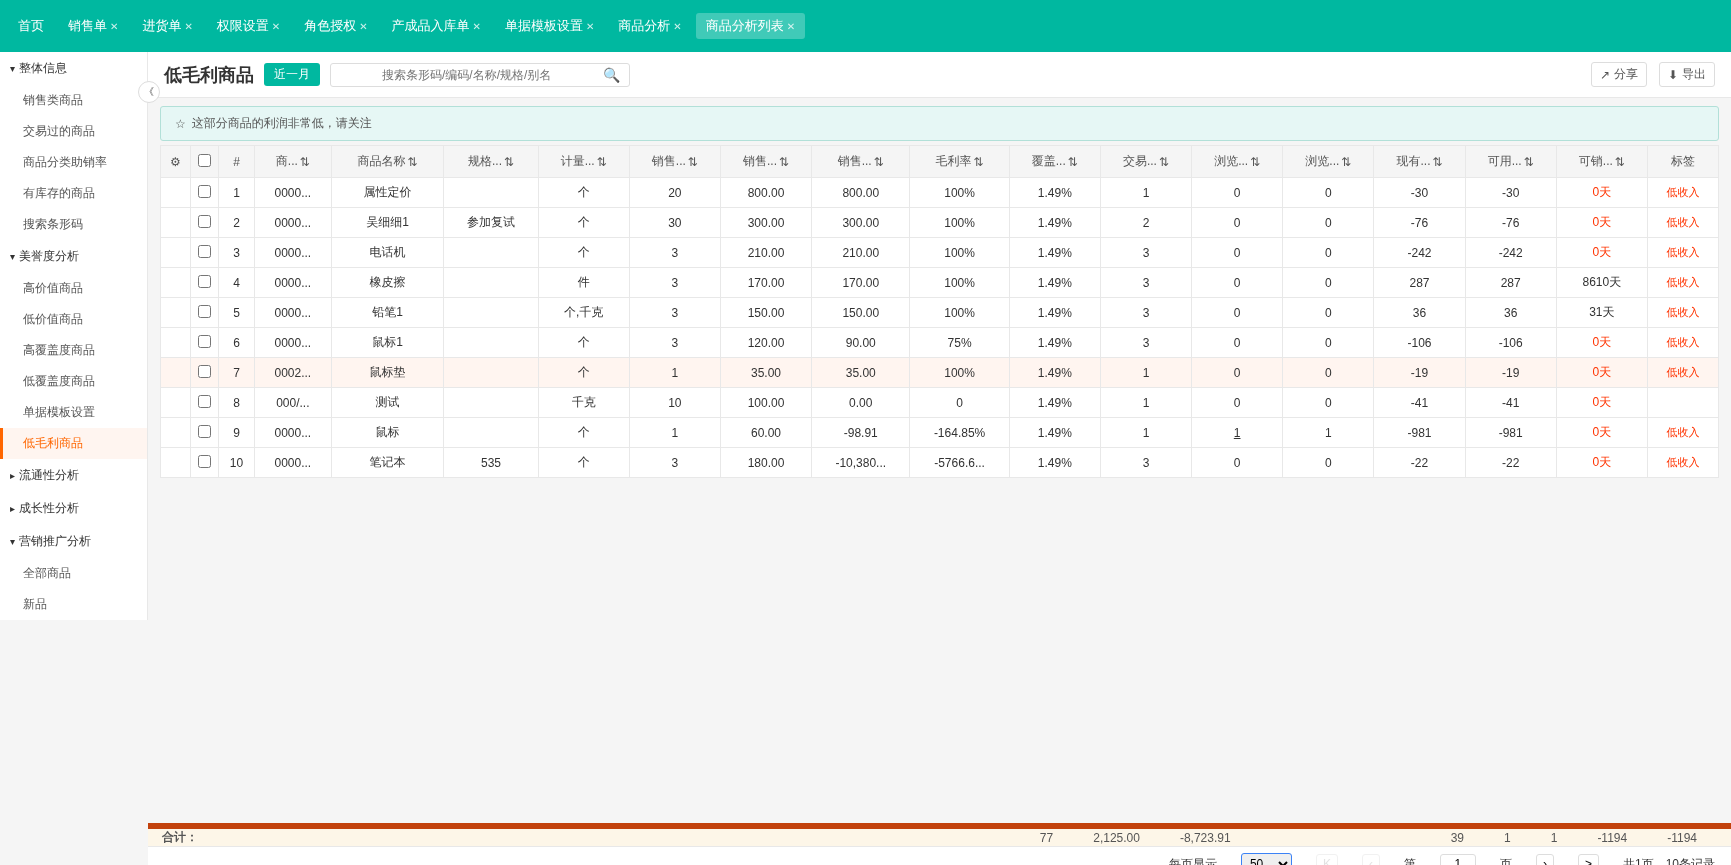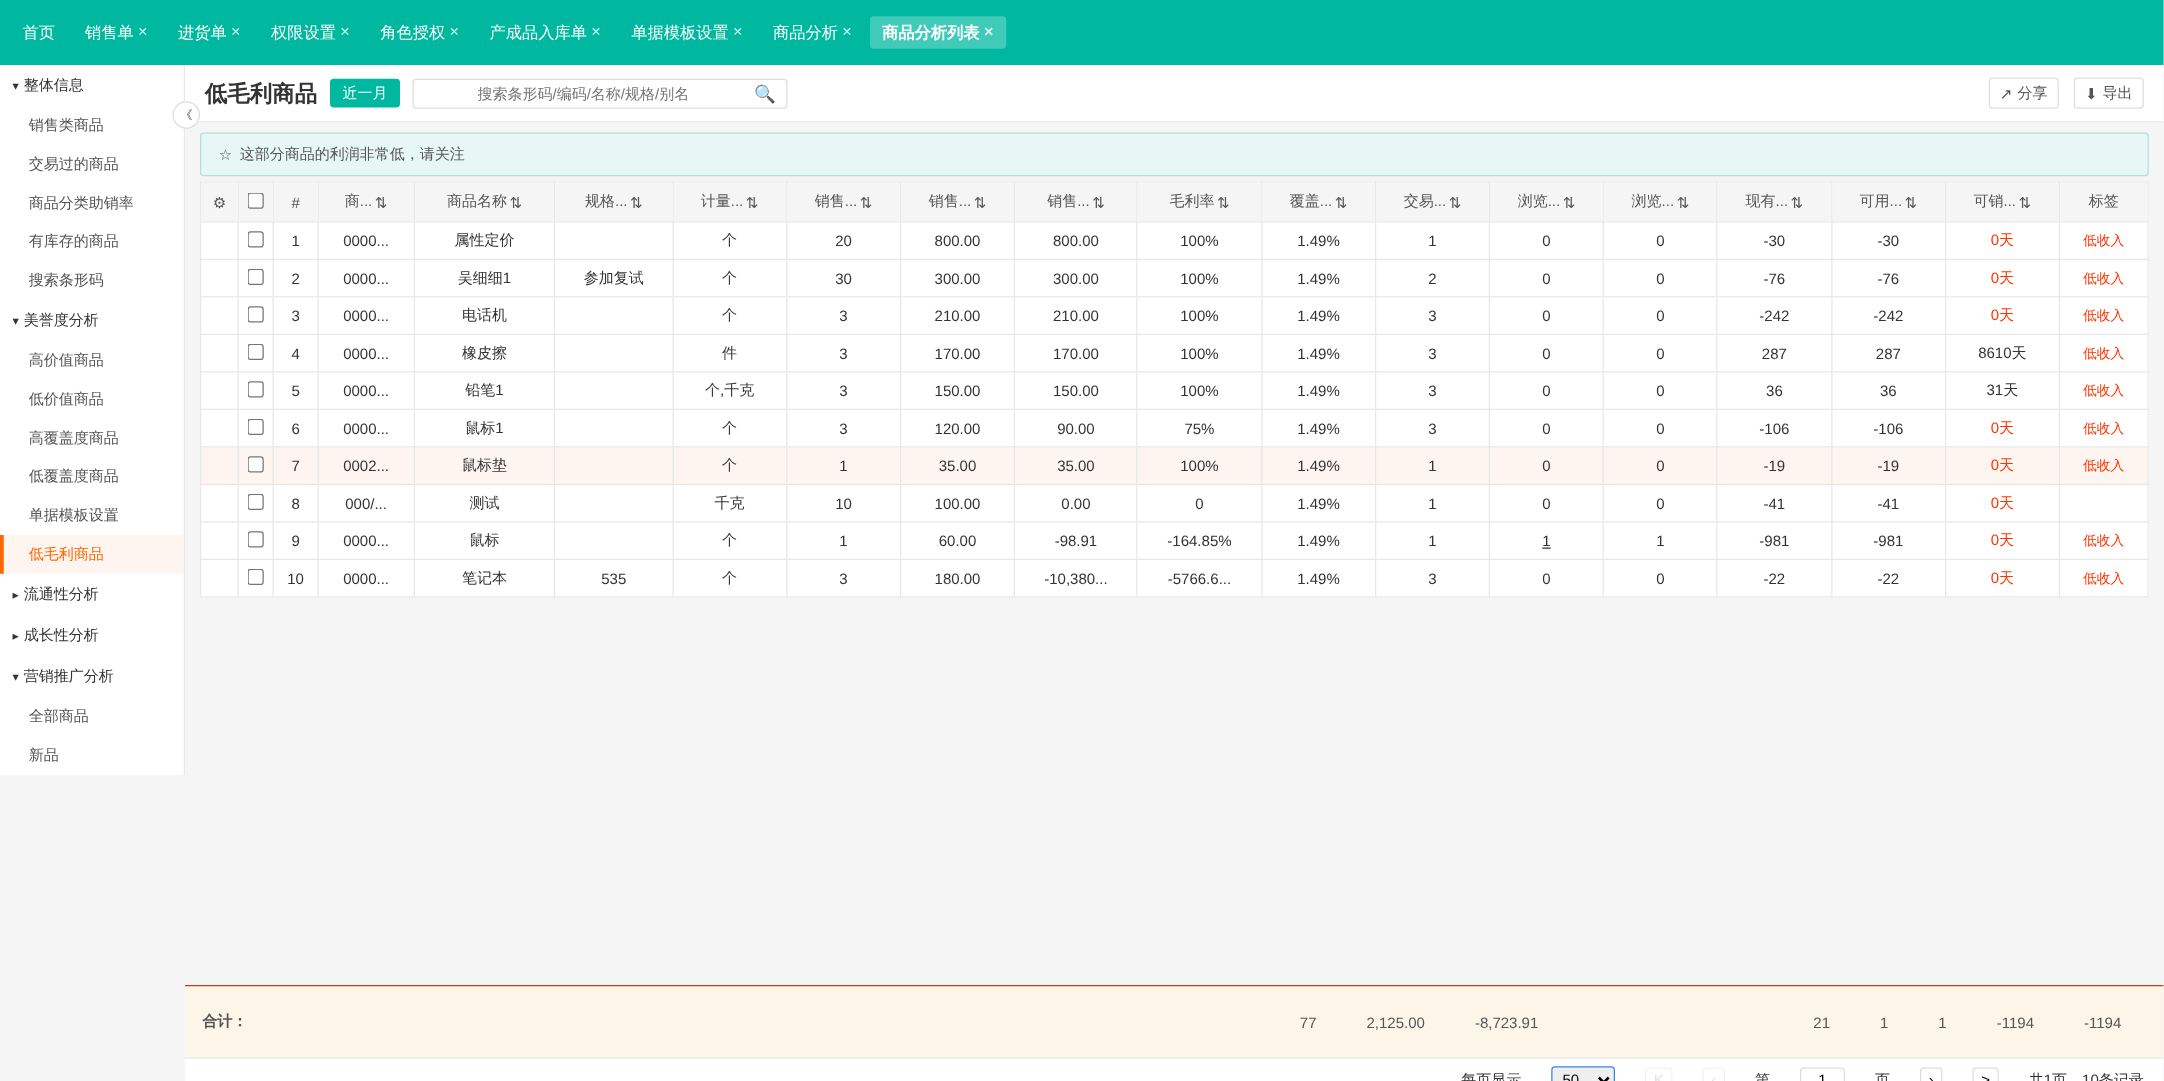--- a/index.html
+++ b/index.html
@@ -18,21 +18,21 @@
       color: #fff;
       padding: 4px 10px;
       cursor: pointer;
       font-size: 13px;
       border-radius: 3px;
       white-space: nowrap;
       display: flex;
       align-items: center;
       gap: 3px;
     }
-    .top-nav .nav-item.active { background: rgba(255,255,255,0.25); font-weight: bold; }
+    .top-nav .nav-item.active { background: rgba(255,255,255,0.25); }
     .top-nav .nav-item .close-x { font-size: 10px; opacity: 0.8; cursor: pointer; }
 
     
     .main-layout {
       display: flex;
       height: calc(100vh - 36px);
     }
 
     
     .sidebar {
@@ -188,22 +188,22 @@
     .tag-low-income {
       color: #ff3300;
       font-size: 11px;
     }
     .text-red { color: #ff3300; }
     .underline { text-decoration: underline; cursor: pointer; }
 
     
     .table-footer {
       background: #fdf6e8;
-      border-top: 1px solid #c2410c;
-      padding: 20px 14px;
+      border-top: 6px solid #c2410c;
+      padding: 0 14px;
       display: flex;
       align-items: center;
       font-size: 12px;
       color: #555;
       gap: 8px;
     }
     .footer-label { font-weight: bold; margin-right: 8px; }
 
     
     .pagination-bar {
@@ -729,21 +729,21 @@
     </div>
 
     <div class="table-footer">
       <span class="footer-label">合计：</span>
       <div style="display:flex; gap: 40px; flex:1; justify-content: flex-end; padding-right: 20px;">
         <span>77</span>
         <span>2,125.00</span>
         <span>-8,723.91</span>
         <span style="width:50px;"></span>
         <span style="width:50px;"></span>
-        <span>21</span>
+        <span>39</span>
         <span>1</span>
         <span>1</span>
         <span>-1194</span>
         <span>-1194</span>
       </div>
     </div>
 
     <div class="pagination-bar">
       <span>每页显示</span>
       <select class="per-page-select">

